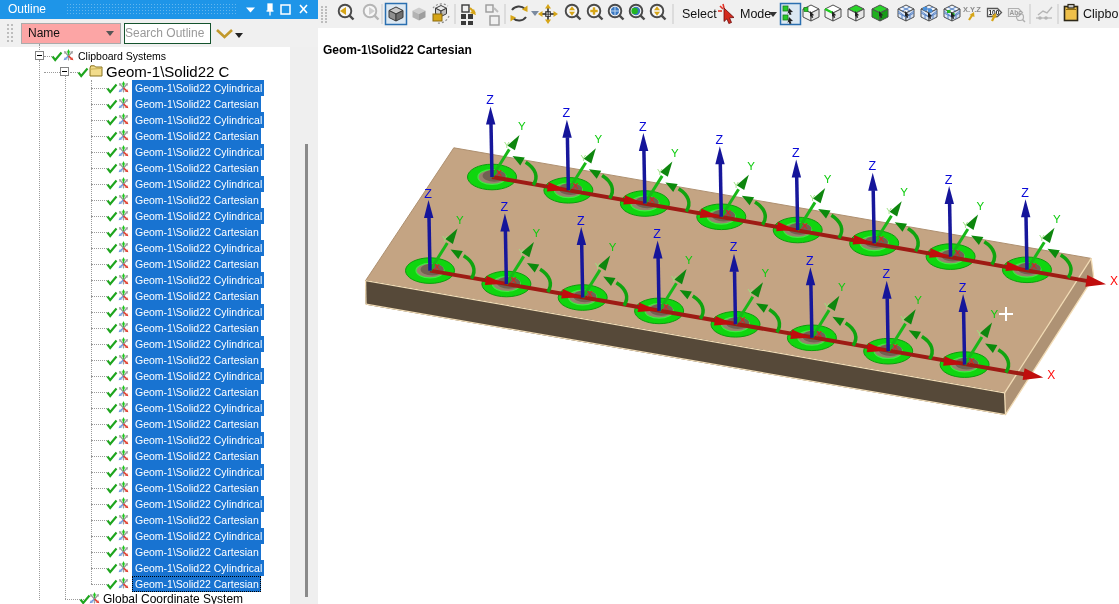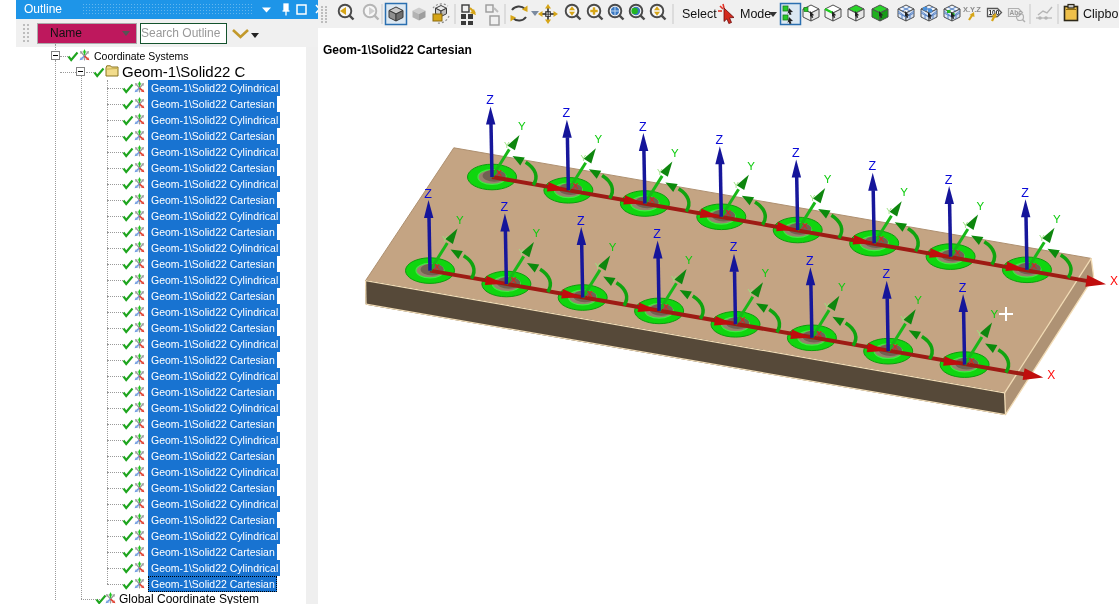--- a/index.html
+++ b/index.html
@@ -1,17 +1,17 @@
 <!DOCTYPE html>
 <html><head><meta charset="utf-8"><style>
 *{margin:0;padding:0;box-sizing:border-box}
 body{width:1119px;height:604px;overflow:hidden;font-family:"Liberation Sans",sans-serif;background:#fff;position:relative}
 .abs{position:absolute}
 </style></head><body>
-<div class="abs" style="left:16px;top:0;width:318px;height:436px;background:#f0f0f0">
+<div class="abs" style="left:0;top:0;width:318px;height:436px;background:#f0f0f0">
 <div class="abs" style="left:0;top:0;width:318px;height:19px;background:#1e95e8"></div>
 <div class="abs" style="left:66px;top:3px;width:172px;height:13px;background-image:radial-gradient(rgba(255,255,255,.30) 26%,transparent 27%);background-size:3px 3px"></div>
 <div class="abs" style="left:8px;top:2px;font-size:12px;color:#fff;">Outline</div>
 <svg class="abs" style="left:243px;top:0" width="75" height="19" viewBox="0 0 75 19">
 <path d="M3 7.5 L7.5 12.5 L12 7.5 Z" fill="#fff"></path>
 <g stroke="#fff" stroke-width="1.3" fill="none">
 <rect x="25" y="4" width="4" height="6.5" fill="#fff"></rect>
         <line x1="23.5" y1="11" x2="30.5" y2="11"></line>
         <line x1="27" y1="11" x2="27" y2="15.5"></line>
 </g>
@@ -26,21 +26,21 @@
 <rect x="0" y="4" width="2" height="2"></rect>
         <rect x="4" y="4" width="2" height="2"></rect>
 <rect x="0" y="8" width="2" height="2"></rect>
         <rect x="4" y="8" width="2" height="2"></rect>
 <rect x="0" y="12" width="2" height="2"></rect>
         <rect x="4" y="12" width="2" height="2"></rect>
 <rect x="0" y="16" width="2" height="2"></rect>
         <rect x="4" y="16" width="2" height="2"></rect>
       </g>
     </svg>
-<div class="abs" style="left:21px;top:23px;width:100px;height:21px;background:#be185d;border:1px solid #ababab;font-size:12px;color:#111;line-height:19px;padding-left:12px">Name</div>
+<div class="abs" style="left:21px;top:23px;width:100px;height:21px;background:#fca5a5;border:1px solid #ababab;font-size:12px;color:#111;line-height:19px;padding-left:6px">Name</div>
 <svg class="abs" style="left:106px;top:31px" width="10" height="7">
       <polygon points="0,0 8,0 4,5" fill="#555"></polygon>
     </svg>
 <div class="abs" style="left:124px;top:23px;width:87px;height:21px;background:#fff;border:1px solid #14532d;font-size:12px;color:#999;line-height:19px;">Search Outline</div>
 <svg class="abs" style="left:215px;top:28px" width="20" height="12">
       <polyline points="2,2 9.5,9 17,2" fill="none" stroke="#c2992b" stroke-width="2.6"></polyline>
     </svg>
 <svg class="abs" style="left:235px;top:33px" width="10" height="6">
       <polygon points="0,0 8,0 4,5" fill="#222"></polygon>
     </svg>
@@ -99,21 +99,21 @@
 <polygon points="2,2 2.6,5 5,2.7" fill="#9a9a9a"></polygon>
 <line x1="6.5" y1="7" x2="9.6" y2="3.6" stroke="#9a9a9a" stroke-width="1.3"></line>
 <polygon points="11,2 8,2.7 10.4,5" fill="#9a9a9a"></polygon>
 <line x1="6.5" y1="7" x2="6.5" y2="9.8" stroke="#9a9a9a" stroke-width="1.2"></line>
 <polygon points="6.5,12 5.4,9.4 7.6,9.4" fill="#9a9a9a"></polygon>
 <line x1="6.5" y1="7" x2="3.8" y2="9.4" stroke="#6f9ae0" stroke-width="1.5"></line>
 <polygon points="1.6,11.3 5.1,10.5 2.8,8.2" fill="#6f9ae0"></polygon>
 <line x1="6.5" y1="7" x2="9.2" y2="9.4" stroke="#e03a2a" stroke-width="1.5"></line>
 <polygon points="11.4,11.3 10.2,8.2 7.9,10.5" fill="#e03a2a"></polygon>
 </svg>
-<div class="abs" style="left:78px;top:49px;font-size:10.5px;color:#000;line-height:14px">Coordinate Systems</div>
+<div class="abs" style="left:78px;top:49px;font-size:10.5px;color:#000;line-height:14px">Clipboard Systems</div>
 <div style="position:absolute;left:60px;top:67px;width:9px;height:9px;background:#fff;border:1px solid #848484"></div>
     <div style="position:absolute;left:62px;top:71px;width:5px;height:1px;background:#000"></div>
 <svg style="position:absolute;left:77px;top:67px" width="12" height="11" viewBox="0 0 12 11">
 <polyline points="1.5,5.5 4.2,9 10.5,1.5" fill="none" stroke="#1ea51e" stroke-width="2.1"></polyline>
     </svg>
 <svg style="position:absolute;left:89px;top:65px" width="14" height="12" viewBox="0 0 14 12">
 <path d="M1 3 L1 11 L13 11 L13 2 L6.5 2 L5.5 0.8 L1.8 0.8 Z" fill="#f2dc8c" stroke="#8a7420" stroke-width="1"></path>
 <path d="M1 4.2 L13 3.4" stroke="#c9b050" stroke-width="1" fill="none"></path>
     </svg>
 <div class="abs" style="left:106px;top:65px;font-size:15px;color:#000;line-height:14px">Geom-1\Solid22 C</div>

